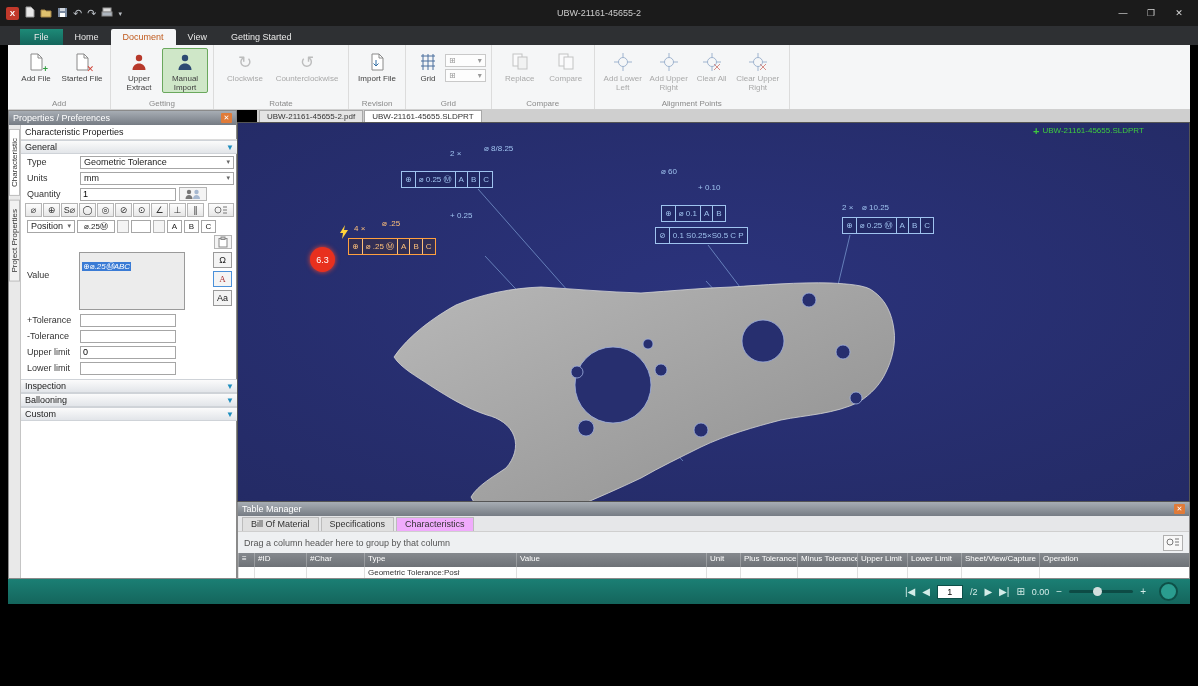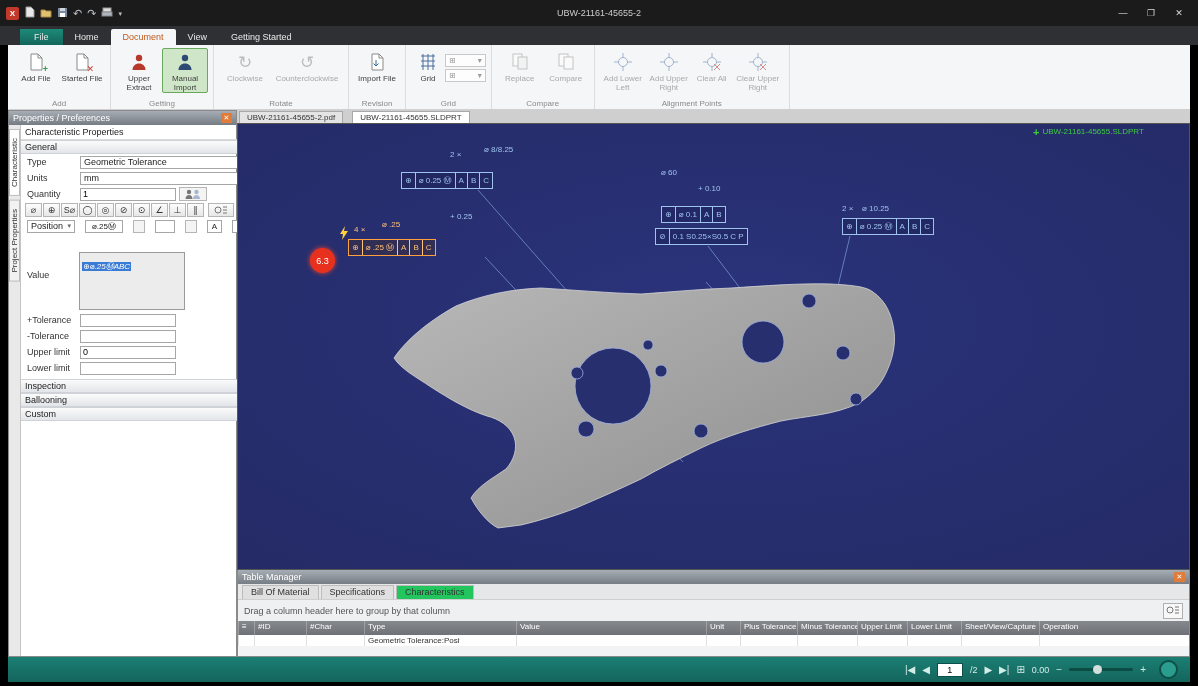--- a/index.html
+++ b/index.html
@@ -30,21 +30,21 @@
   .rbtn .ric { height:22px; display:flex; align-items:center; justify-content:center; position:relative; }
   .rbtn.active-green { background:#cfe7c8; border:1px solid #6aa85d; border-radius:2px; }
   .rbtn.dis { color:#a9a9a9; }
   .rbtn.dis svg, .rbtn.dis .gl { opacity:.55; }
   .badge { position:absolute; right:-2px; bottom:-1px; font-size:9px; font-weight:bold; line-height:9px; }
   .badge.green { color:#2f9e3f; } .badge.red { color:#cf4136; }
   .gl.rot { font-size:17px; color:#8f8f8f; }
   .minicombo { display:flex; align-items:center; gap:2px; border:1px solid #c9c9c9; background:#fdfdfd; height:13px; padding:0 3px; font-size:8px; color:#9a9a9a; margin-bottom:2px; }
 
   
-  .contentrow { display:flex; height:547px; padding:0 8px; background:#000; }
+  .contentrow { display:flex; height:469px; padding:0 8px; background:#000; }
 
   
   .left-panel { width:229px; background:#fff; border:1px solid #8a8a8a; display:flex; flex-direction:column; }
   .panel-head { height:14px; background:linear-gradient(#a7adb4,#767c84); color:#fff; font-size:9px; display:flex; align-items:center; padding:0 4px; flex:0 0 auto; }
   .panel-close { margin-left:auto; width:11px; height:10px; background:#e07b39; color:#fff; font-size:7px; line-height:10px; text-align:center; border-radius:1px; }
   .lp-body { flex:1; display:flex; min-height:0; }
   .side-tabs { width:14px; background:#e9e9e9; border-right:1px solid #c5c5c5; display:flex; flex-direction:column; padding-top:2px; }
   .vtab { writing-mode:vertical-rl; transform:rotate(180deg); font-size:8px; color:#333; background:#f2f2f2; border:1px solid #bbb; padding:8px 0; margin:2px 0; text-align:center; }
   .vtab.on { background:#fff; }
   .lp-main { flex:1; display:flex; flex-direction:column; }
@@ -66,40 +66,40 @@
   .valrow { display:flex; padding:2px 4px 2px 6px; gap:4px; }
   .valrow label { width:48px; font-size:9px; color:#333; padding-top:18px; }
   .valbox { width:106px; height:58px; background:#ececec; border:1px solid #9a9a9a; padding:2px;font-style:italic; }
   .seltext { background:#3a7bd5; color:#fff; font-size:8px; padding:0 1px; }
   .sidecol { display:flex; flex-direction:column; gap:3px; margin-left:auto; margin-right:2px; }
   .mini { width:19px; height:16px; font-size:9px; border:1px solid #9a9a9a; background:#f4f4f4; color:#222; padding:0; }
   .mini.blue { border:1px solid #4a90d9; color:#a33; font-family:"Liberation Serif","DejaVu Serif",serif; }
 
   
   .doc-area { flex:1; display:flex; flex-direction:column; min-width:0; }
-  .doc-tabs { height:13px; background:#cfcfcf; display:flex; align-items:flex-end; padding-left:2px; gap:9px; }
+  .doc-tabs { height:13px; background:#cfcfcf; display:flex; align-items:flex-end; padding-left:2px; gap:1px;margin-left:20px; }
   .dtab { font-size:8px; color:#333; background:#e4e4e4; border:1px solid #a8a8a8; border-bottom:none; padding:0 7px; line-height:11px; }
   .dtab.on { background:#fff; }
   .canvas { position:relative; height:447px; background:radial-gradient(120% 120% at 50% 45%, #2b337c 0%, #242b66 60%, #1f2557 100%); overflow:hidden; border:1px solid #555; }
   .canvas svg.draw { position:absolute; left:0; top:0; }
   .ann { position:absolute; font-size:8px; color:#9fc3ef; white-space:nowrap; }
   .fcf { position:absolute; display:inline-flex; border:1px solid #9fc3ef; color:#9fc3ef; background:rgba(15,20,60,.25); }
   .fcf > span { padding:0 3px; font-size:8px; line-height:15px; white-space:nowrap; }
   .fcf > span + span { border-left:1px solid currentColor; }
   .fcf.hl { border-color:#ffa040; color:#ffc07a; background:rgba(80,45,0,.25); }
   .balloon { position:absolute; width:25px; height:25px; border-radius:50%; background:#e8301e; color:#fff; font-size:9px; display:flex; align-items:center; justify-content:center; box-shadow:0 0 5px rgba(255,70,40,.9); }
   .part-label { position:absolute; color:#3ecb3e; font-size:8px; display:flex; align-items:center; gap:3px; }
   .part-label .plus { font-size:11px; font-weight:bold; line-height:8px; }
   .bolt { position:absolute; }
 
   
   .table-manager { height:87px; background:#f2f3f4; border:1px solid #8a8a8a; border-top:none; display:flex; flex-direction:column; }
   .tm-tabs { height:15px; display:flex; align-items:flex-end; padding-left:4px; gap:2px; background:#e6e7e9; }
   .tm-tab { font-size:9px; color:#333; background:#e0e0e0; border:1px solid #bcbcbc; border-bottom:none; padding:0 8px; line-height:13px; }
-  .tm-tab.on { background:#22c55e;text-align:center; }
+  .tm-tab.on { background:#f0abfc;text-align:center; }
   .tm-hint { height:22px; background:#eef0f2; border-top:1px solid #cfcfcf; display:flex; align-items:center; font-size:9px; color:#555; padding:0 6px; }
   .tm-hint .hintbtn { margin-left:auto; width:20px; height:16px; border:1px solid #b0b0b0; background:#f8f8f8; }
   .tm-header { height:14px; background:linear-gradient(#85898e,#6e7277); display:flex; }
   .tm-header div, .tm-row div { font-size:8px; color:#fff; padding:1px 3px; border-left:1px solid rgba(255,255,255,.25); overflow:hidden; white-space:nowrap; }
   .tm-row { height:11px; background:#fff; display:flex; overflow:hidden; }
   .tm-row div { color:#333; border-left:1px solid #e0e0e0; }
   .c0{width:16px;flex:0 0 auto;} .c1{width:52px;flex:0 0 auto;} .c2{width:58px;flex:0 0 auto;} .c3{width:96px;flex:0 0 auto;}
   .c4{width:56px;flex:0 0 auto;margin-top:47px;} .c5{width:190px;flex:0 0 auto;} .c6{width:34px;flex:0 0 auto;} .c7{width:57px;flex:0 0 auto;}
   .c8{width:60px;flex:0 0 auto;} .c9{width:50px;flex:0 0 auto;} .c10{width:54px;flex:0 0 auto;} .c11{width:78px;flex:0 0 auto;}
   .c12{flex:1;}
@@ -389,21 +389,21 @@
               <button class="sym">⊙</button>
               <button class="sym">∠</button>
               <button class="sym">⊥</button>
               <button class="sym">∥</button>
               <button class="sym wide"><svg width="14" height="12" viewBox="0 0 14 12">
                   <circle cx="4" cy="6" r="3" fill="none" stroke="#777"></circle>
                   <path d="M9 3h4M9 6h4M9 9h4" stroke="#777"></path>
                 </svg></button>
             </div>
 
-          <div class="frow" style="gap:10px;padding-right:4px;">
+          <div class="frow" style="gap:2px;padding-right:4px;">
             <div class="combo" style="width:48px">
               <span>Position</span>
               <span class="caret">▾</span>
             </div>
             <div class="dbox" style="width:38px">
                 <span>⌀.25Ⓜ</span>
               </div>
             <button class="icon-btn" style="width:12px;height:13px"></button>
             <div class="dbox" style="width:20px"></div>
             <button class="icon-btn" style="width:12px;height:13px"></button>

